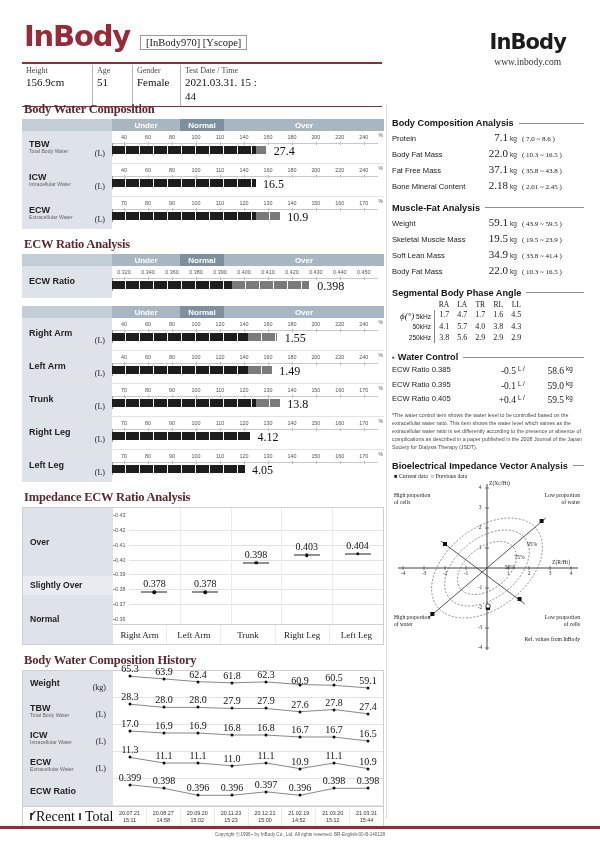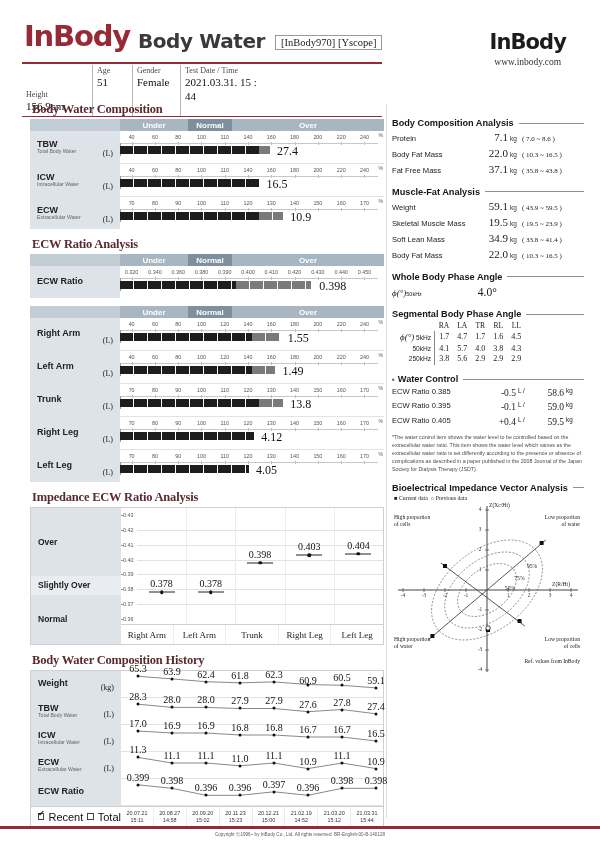--- a/index.html
+++ b/index.html
@@ -34,21 +34,21 @@
   .info-cell:first-child { border-left: none; }
   .info-lab { font-size: 8px; color: #4a4a4a; line-height: 1.25; }
   .info-val { font-size: 11px; color: #111; line-height: 1.25; }
 
   
   .sec-title { font-family: "Liberation Serif", serif; font-weight: bold; font-size: 12.5px;
                color: #5b2a30; margin: 0 0 2px 2px; letter-spacing: -0.2px; }
 
   
   .left-col { position: absolute; left: 22px; top: 102px; width: 362px; }
-  .block { margin-bottom: 8px; margin-left: 8px; }
+  .block { margin-bottom: 8px; }
 
   .grade-head { display: flex; height: 12px; font-size: 8px; font-weight: bold; color: #ffffff;
                 font-family: "Liberation Sans", sans-serif; }
   .gh-label { width: 90px; background: #c3cdd6; }
   .gh-under { width: 68px; background: #a8b6c2; display: flex; align-items: center; justify-content: center; }
   .gh-normal { width: 44px; background: #7e8f9e; display: flex; align-items: center; justify-content: center; }
   .gh-over { flex: 1; background: #a8b6c2; display: flex; align-items: center; justify-content: center; }
 
   .bar-row { display: flex; background: #fff; border-bottom: 1px solid #e3e3e3; }
   .bar-row:last-child { border-bottom: none; }
@@ -103,21 +103,21 @@
   .xcell:first-child { border-left: none; }
 
   
   .hist { border: 1px solid #cfcfcf; background: #fff; }
   .hist-row { display: flex; height: 27px; border-bottom: 1px solid #e3e3e3; }
   .hist-label { width: 90px; background: #dde3e8; display: flex; align-items: center;
                 padding-left: 7px; position: relative; }
   .hist-graph { flex: 1; position: relative; }
   .hist-foot { display: flex; height: 20px; border-top: 1px solid #cfcfcf; }
   .hf-check { width: 90px; display: flex; align-items: center; gap: 4px; padding-left: 7px;
-              font-family: Liberation Sans, sans-serif; font-size: 11px; color: #111; }
+              font-family: Liberation Serif, serif; font-size: 14px; color: #111; }
   .cbox { display: inline-block; width: 7px; height: 7px; border: 1px solid #444; position: relative; }
   .cbox.on::after { content: "✔"; position: absolute; left: -1px; top: -5px; font-size: 8px; color: #111; }
   .hf-dates { flex: 1; display: flex; }
   .hf-date { flex: 1; text-align: center; font-family: "Liberation Sans", sans-serif;
              font-size: 5.4px; color: #333; line-height: 1.25; padding-top: 3px;
              border-left: 1px solid #ececec; }
   .hf-date:first-child { border-left: none; }
   .hvlab { position: absolute; font-family: "Liberation Serif", serif; font-size: 10px; color: #111;
            transform: translate(-50%,-100%); white-space: nowrap; }
   .hdot { position: absolute; width: 3px; height: 3px; border-radius: 50%; background: #111;
@@ -172,30 +172,29 @@
   .side-rule { position: absolute; left: 386px; top: 104px; width: 1px; height: 714px; background: #dcdcdc; }
 </style>
 </head>
 <body>
 
 <div class="sheet">
 
   <div class="header">
     <div class="brand-row">
       <span class="logo-in">InBody</span>
-      <span class="logo-sub">Body Water</span>
       <span class="model-box">[InBody970] [Yscope]</span>
     </div>
     <div class="hdr-right">
       <div class="bi">InBody</div>
       <div class="url">www.inbody.com</div>
     </div>
     <div class="hdr-rule"></div>
     <div class="info" id="info-table">
-        <div class="info-cell" style="width: 70px; margin-top: 24px;">
+        <div class="info-cell" style="width: 70px;">
           <div class="info-lab">Height</div>
           <div class="info-val">156.9cm</div>
         </div>
         <div class="info-cell" style="width: 40px;">
           <div class="info-lab">Age</div>
           <div class="info-val">51</div>
         </div>
         <div class="info-cell" style="width: 48px;">
           <div class="info-lab">Gender</div>
           <div class="info-val">Female</div>
@@ -909,20 +908,26 @@
             <span class="rval">22.0</span>
             <span class="runit">kg</span>
             <span class="rrange">( 10.3 ~ 16.5 )</span>
           </div>
           <div class="rrow">
             <span class="rname">Fat Free Mass</span>
             <span class="rval">37.1</span>
             <span class="runit">kg</span>
             <span class="rrange">( 35.8 ~ 43.8 )</span>
           </div>
+          <div class="rrow">
+            <span class="rname">Bone Mineral Content</span>
+            <span class="rval">2.18</span>
+            <span class="runit">kg</span>
+            <span class="rrange">( 2.01 ~ 2.45 )</span>
+          </div>
         </div>
     </div>
 
     <div class="rsec">
       <div class="rsec-title">
         <span>Muscle-Fat Analysis</span>
         <span class="line"></span>
       </div>
       <div id="mfa-rows">
           <div class="rrow">
@@ -945,31 +950,20 @@
           </div>
           <div class="rrow">
             <span class="rname">Body Fat Mass</span>
             <span class="rval">22.0</span>
             <span class="runit">kg</span>
             <span class="rrange">( 10.3 ~ 16.5 )</span>
           </div>
         </div>
     </div>
 
-    <div class="rsec">
-      <div class="rsec-title">
-        <span>Whole Body Phase Angle</span>
-        <span class="line"></span>
-      </div>
-      <div class="rrow">
-        <span class="phi">ϕ(°)</span>
-        <span class="khz">50kHz</span>
-        <span class="phase-val">4.0°</span>
-      </div>
-    </div>
 
     <div class="rsec">
       <div class="rsec-title">
         <span>Segmental Body Phase Angle</span>
         <span class="line"></span>
       </div>
       <table class="seg" id="seg-table">
           <tbody>
             <tr>
               <td></td>

